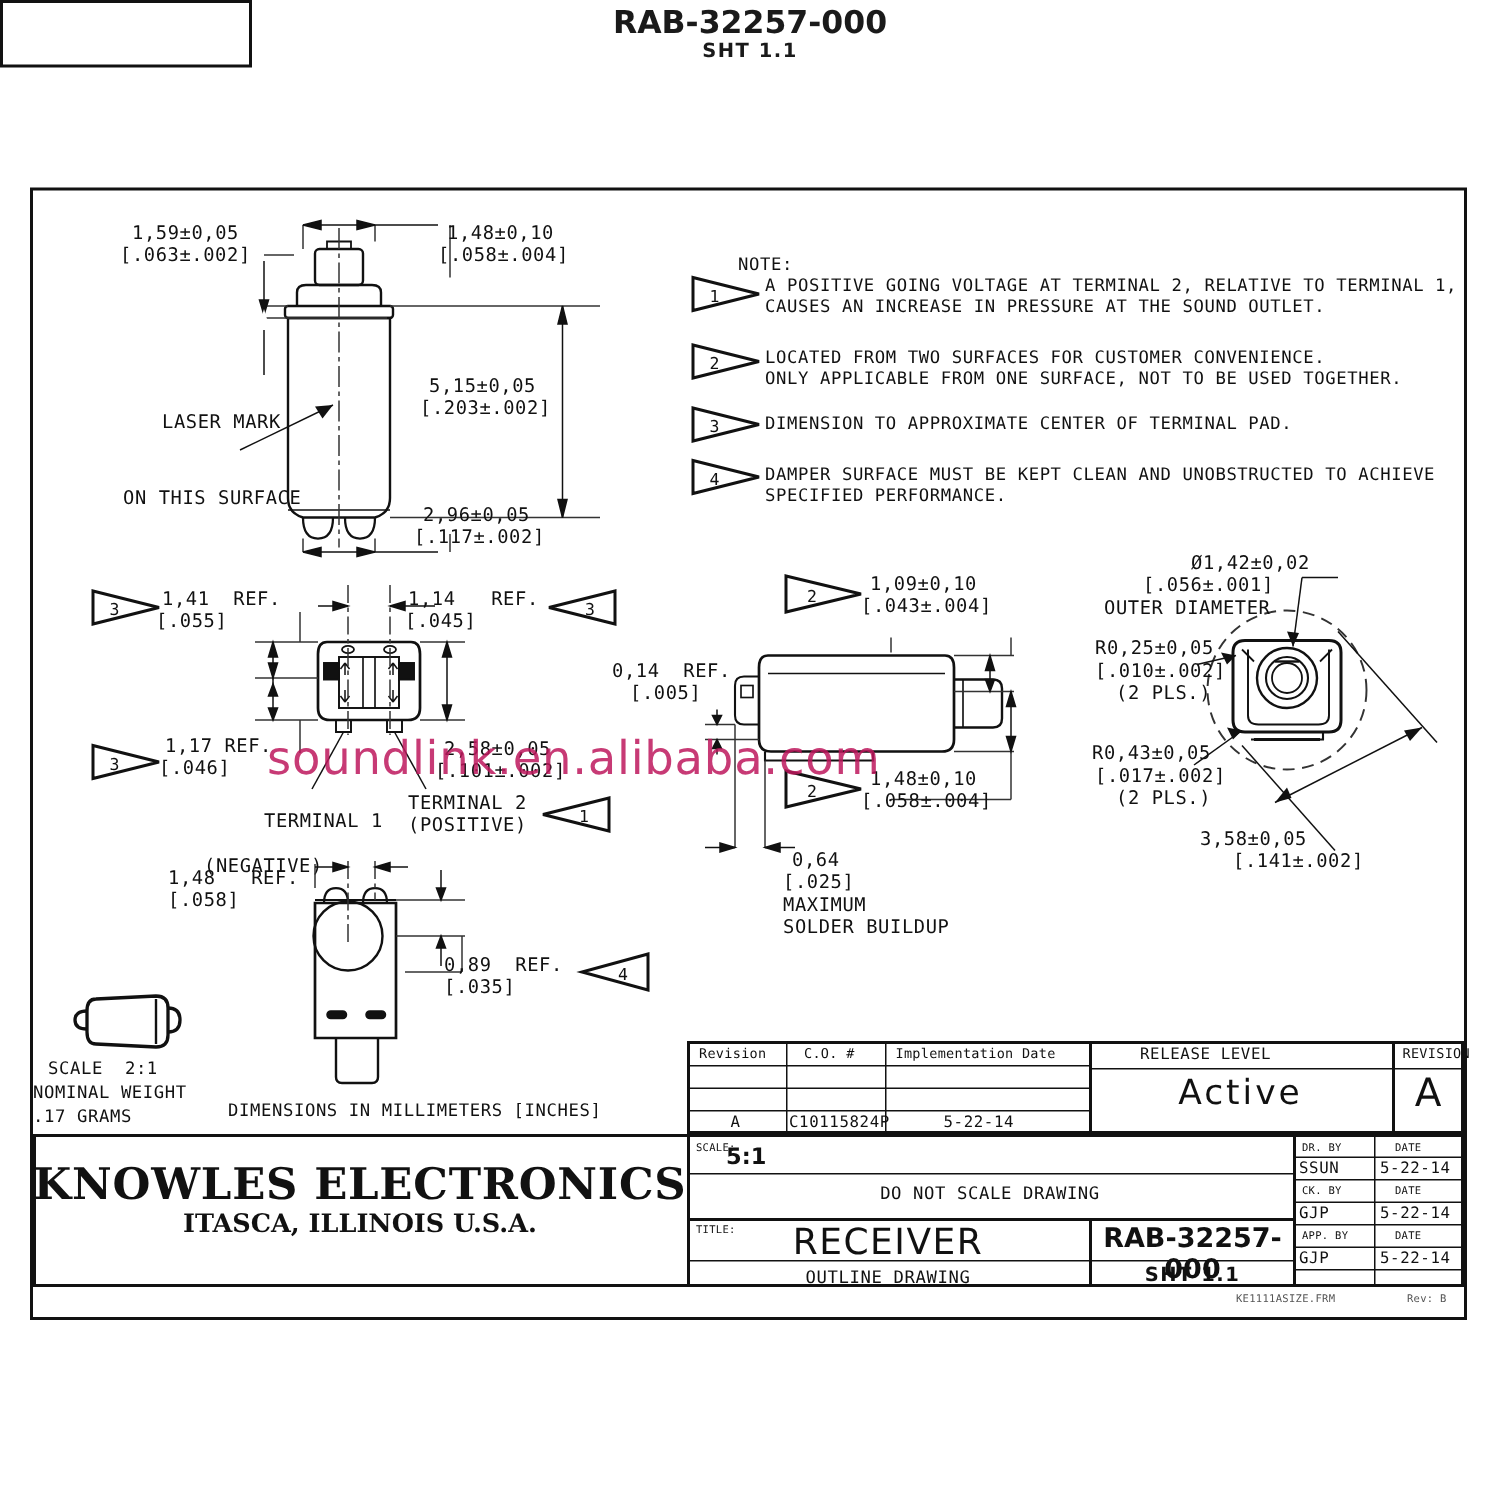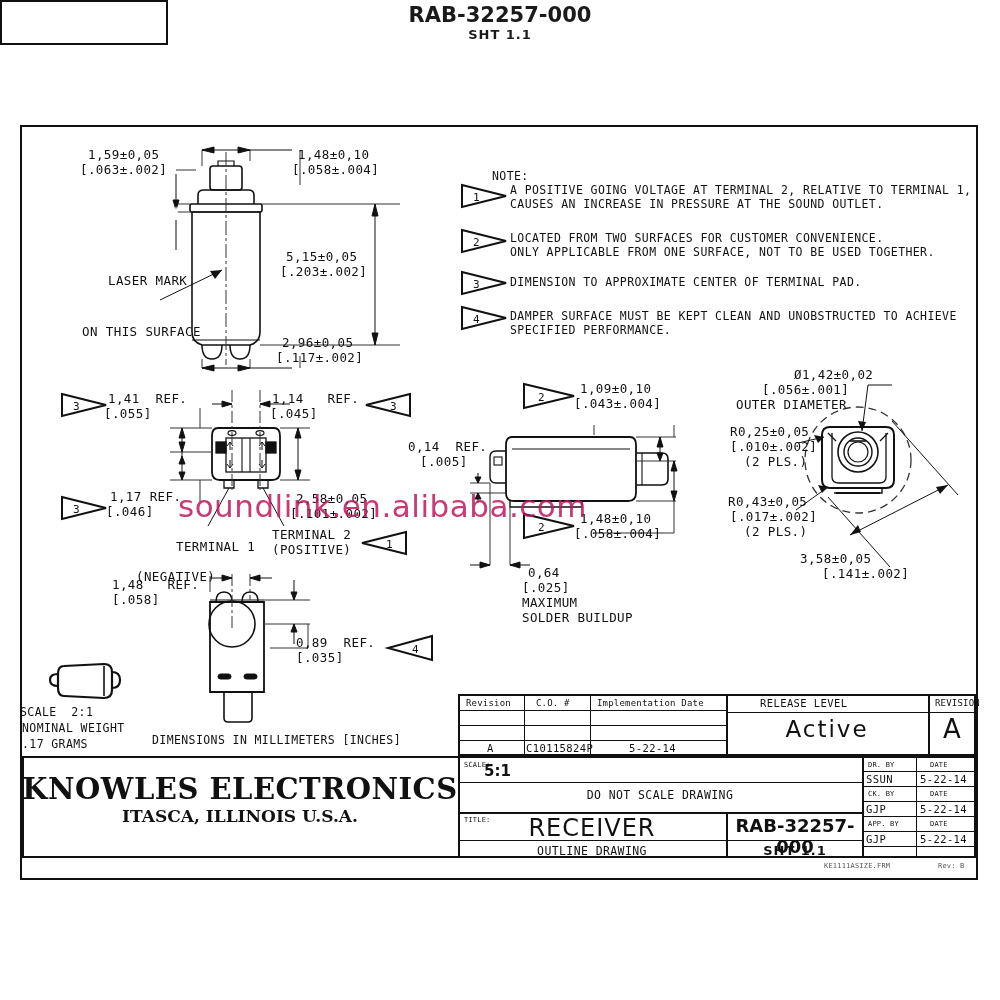--- a/index.html
+++ b/index.html
@@ -449,21 +449,21 @@
 
   <svg class="abs" style="left:46px;top:656px;" width="80" height="48">
     <g stroke="#111" fill="none" stroke-width="2.2">
       <path d="M18,10 L58,8 Q66,8 66,16 L66,34 Q66,42 58,42 L18,40 Q12,40 12,32 L12,18 Q12,10 18,10 Z"></path>
       <path d="M12,18 Q4,18 4,24 Q4,30 12,30"></path>
       <path d="M66,16 Q74,16 74,24 Q74,32 66,32"></path>
       <line x1="58" y1="10" x2="58" y2="40" stroke-width="1.6"></line>
     </g>
   </svg>
 
-  <div class="t s11" style="left:20px;top:706px;">SCALE  2:1</div>
+  <div class="t s11" style="left:32px;top:706px;">SCALE  2:1</div>
   <div class="t s11" style="left:22px;top:722px;">NOMINAL WEIGHT</div>
   <div class="t s11" style="left:22px;top:738px;">.17 GRAMS</div>
   <div class="t s11" style="left:152px;top:734px;">DIMENSIONS IN MILLIMETERS [INCHES]</div>
 
   <div id="wm">soundlink.en.alibaba.com</div>
 
   <div class="box" style="left:458px;top:694px;width:518px;height:62px;"></div>
 
   <div class="ln vl" style="left:524px;top:694px;height:62px;"></div>
   <div class="ln vl" style="left:590px;top:694px;height:62px;"></div>

